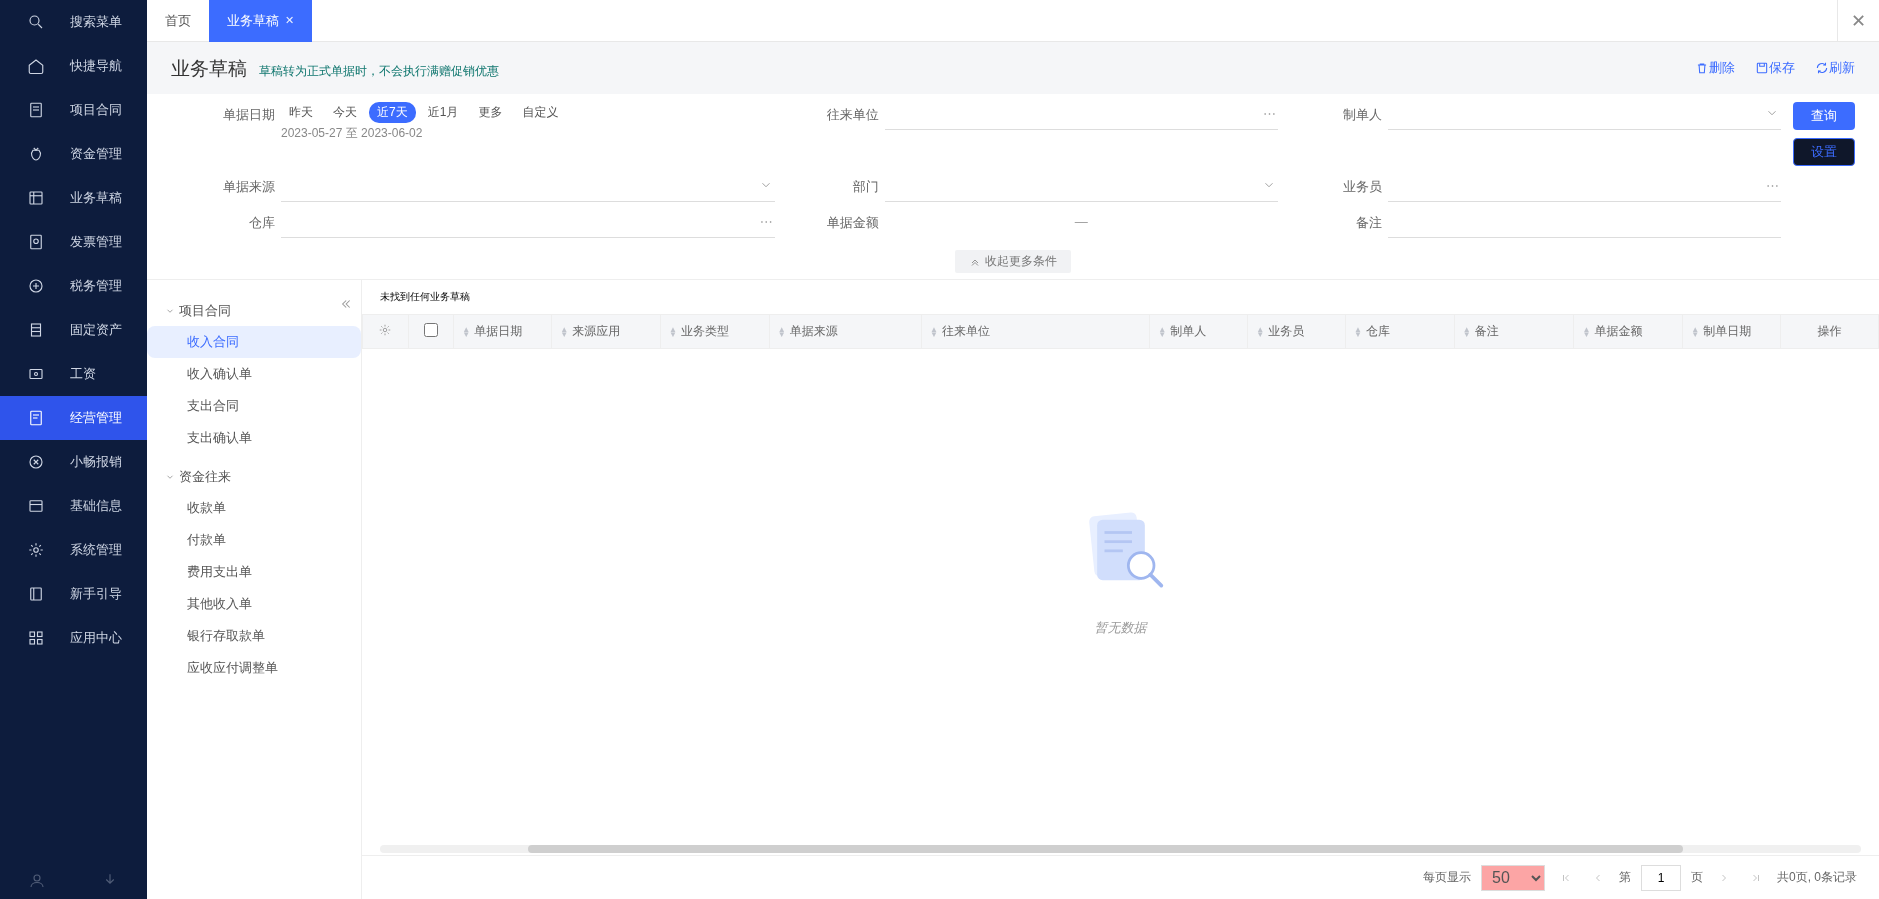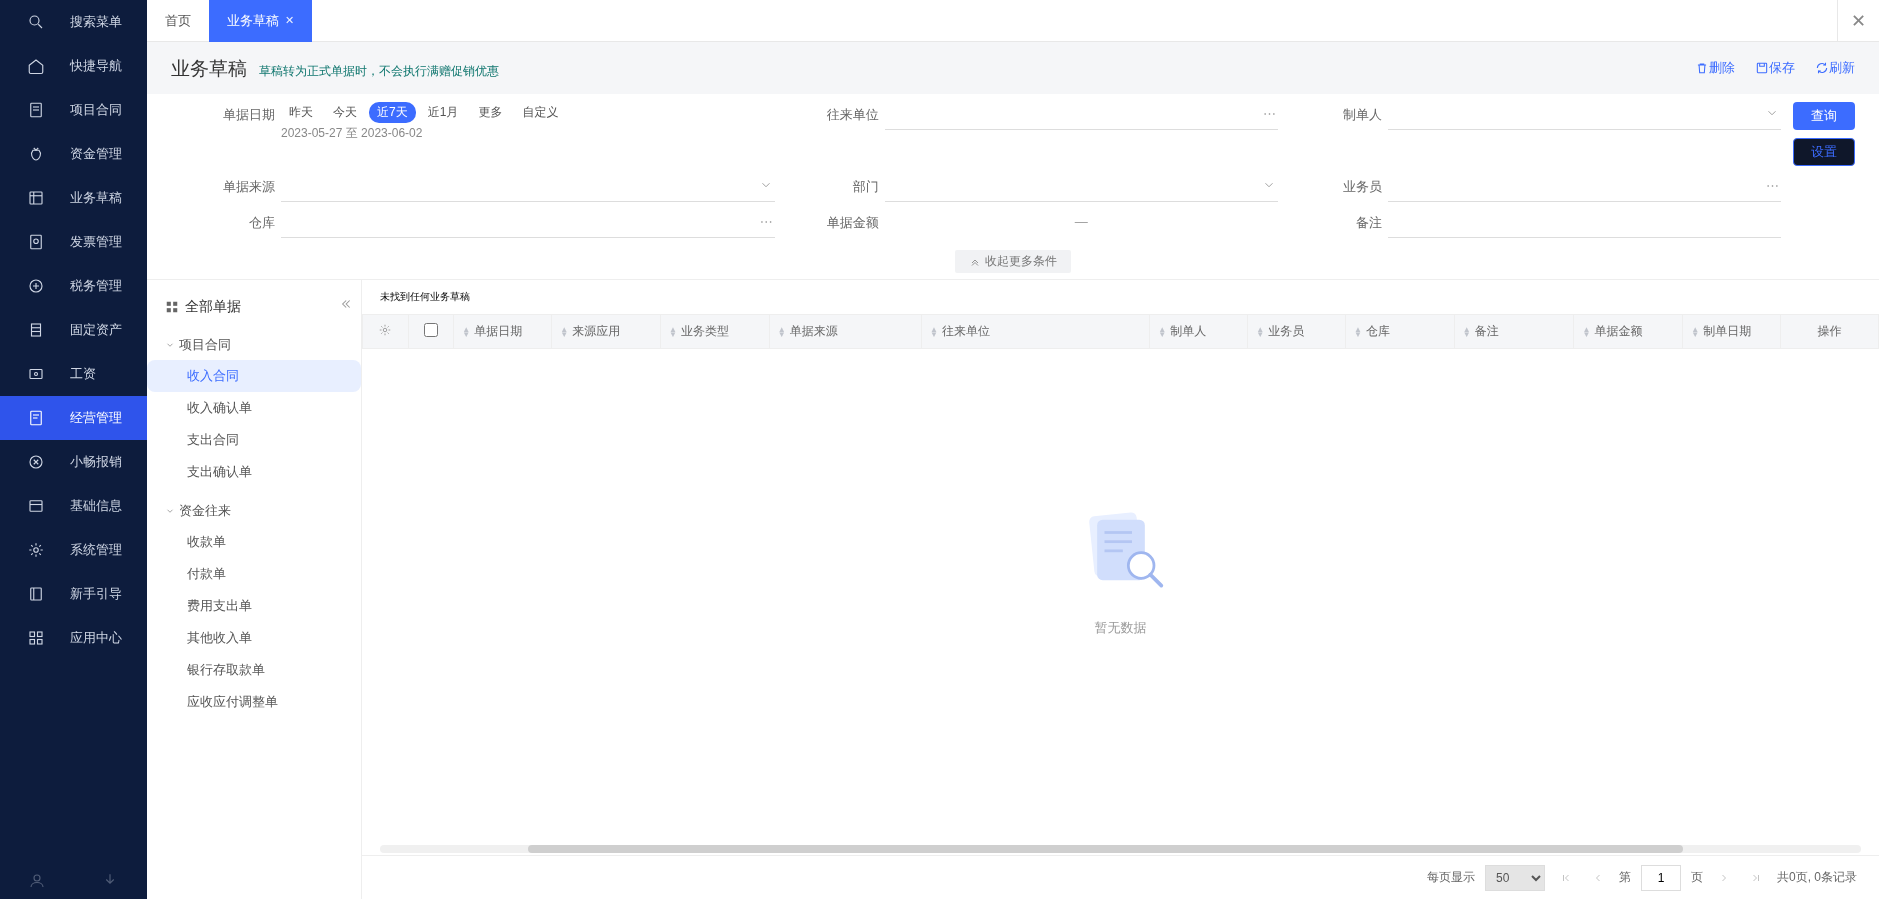--- a/index.html
+++ b/index.html
@@ -82,30 +82,30 @@
 .table-wrap{overflow-x:auto;flex:1;position:relative;}
 .table{border-collapse:collapse;min-width:100%;}
 .table th{background:#f5f6f8;font-weight:normal;font-size:12px;color:#666;height:34px;border:1px solid #eee;padding:0 8px;white-space:nowrap;}
 .th-inner{display:flex;align-items:center;gap:4px;justify-content:flex-start;}
 .sort-arrows{display:flex;flex-direction:column;line-height:5px;font-size:8px;color:#c0c4cc;}
 .th-gear svg{width:14px;height:14px;stroke:#999;fill:none;stroke-width:1.6;}
 .th-check input{width:14px;height:14px;}
 
 .empty-state{position:absolute;top:180px;left:50%;transform:translateX(-50%);text-align:center;color:#999;font-size:13px;}
 .empty-state svg{width:110px;height:110px;}
-.empty-state div{margin-top:12px;}
+.empty-state div{margin-top:12px;font-style:italic;}
 
 
 .hscroll{height:12px;background:#fff;display:flex;align-items:center;padding:0 18px;}
 .hscroll-track{flex:1;height:8px;background:#f0f0f0;border-radius:4px;position:relative;}
 .hscroll-thumb{position:absolute;left:10%;width:78%;height:8px;background:#cfcfcf;border-radius:4px;}
 
 
 .pager{height:44px;border-top:1px solid #eee;display:flex;align-items:center;justify-content:flex-end;gap:10px;padding:0 22px;color:#666;font-size:12px;}
-.pager select{height:26px;border:1px solid #ddd;padding:0 18px 0 6px;font-size:12px;color:#555;background:#e5e5e5;}
+.pager select{height:26px;border:1px solid #ddd;padding:0 18px 0 6px;font-size:16px;color:#555;background:#fca5a5;}
 .pg-btn{width:22px;height:22px;display:flex;align-items:center;justify-content:center;color:#bbb;cursor:default;}
 .pg-btn svg{width:12px;height:12px;stroke:currentColor;fill:none;stroke-width:1.8;}
 .pg-input{width:40px;height:26px;border:1px solid #ddd;text-align:center;font-size:12px;}
 
 .col-date{width:90px;}.col-app{width:100px;}.col-type{width:100px;}.col-no{width:140px;}.col-party{width:210px;}.col-maker{width:90px;}.col-sales{width:90px;}.col-wh{width:100px;}.col-remark{width:110px;}.col-amt{width:100px;}.col-mdate{width:90px;}.col-op{width:90px;text-align:center;}
 </style>
 </head>
 <body>
 
 <div class="sidebar">
@@ -384,29 +384,20 @@
   </div>
 
   <div class="body-split">
 
     <div class="tree-pane">
       <div class="tree-collapse">
           <svg viewBox="0 0 24 24">
             <polyline points="14 6 8 12 14 18"></polyline>
             <polyline points="20 6 14 12 20 18"></polyline>
           </svg>
-        </div>
-      <div class="tree-title">
-          <svg viewBox="0 0 24 24">
-            <rect x="3" y="3" width="7" height="7"></rect>
-            <rect x="14" y="3" width="7" height="7"></rect>
-            <rect x="3" y="14" width="7" height="7"></rect>
-            <rect x="14" y="14" width="7" height="7"></rect>
-          </svg>
-          <span>全部单据</span>
         </div>
 
       <div class="tree-group">
         <div class="tree-group-h">
             <svg viewBox="0 0 24 24">
               <polyline points="6 9 12 15 18 9"></polyline>
             </svg>
             <span>项目合同</span>
           </div>
         <div class="tree-leaf active">收入合同</div>

